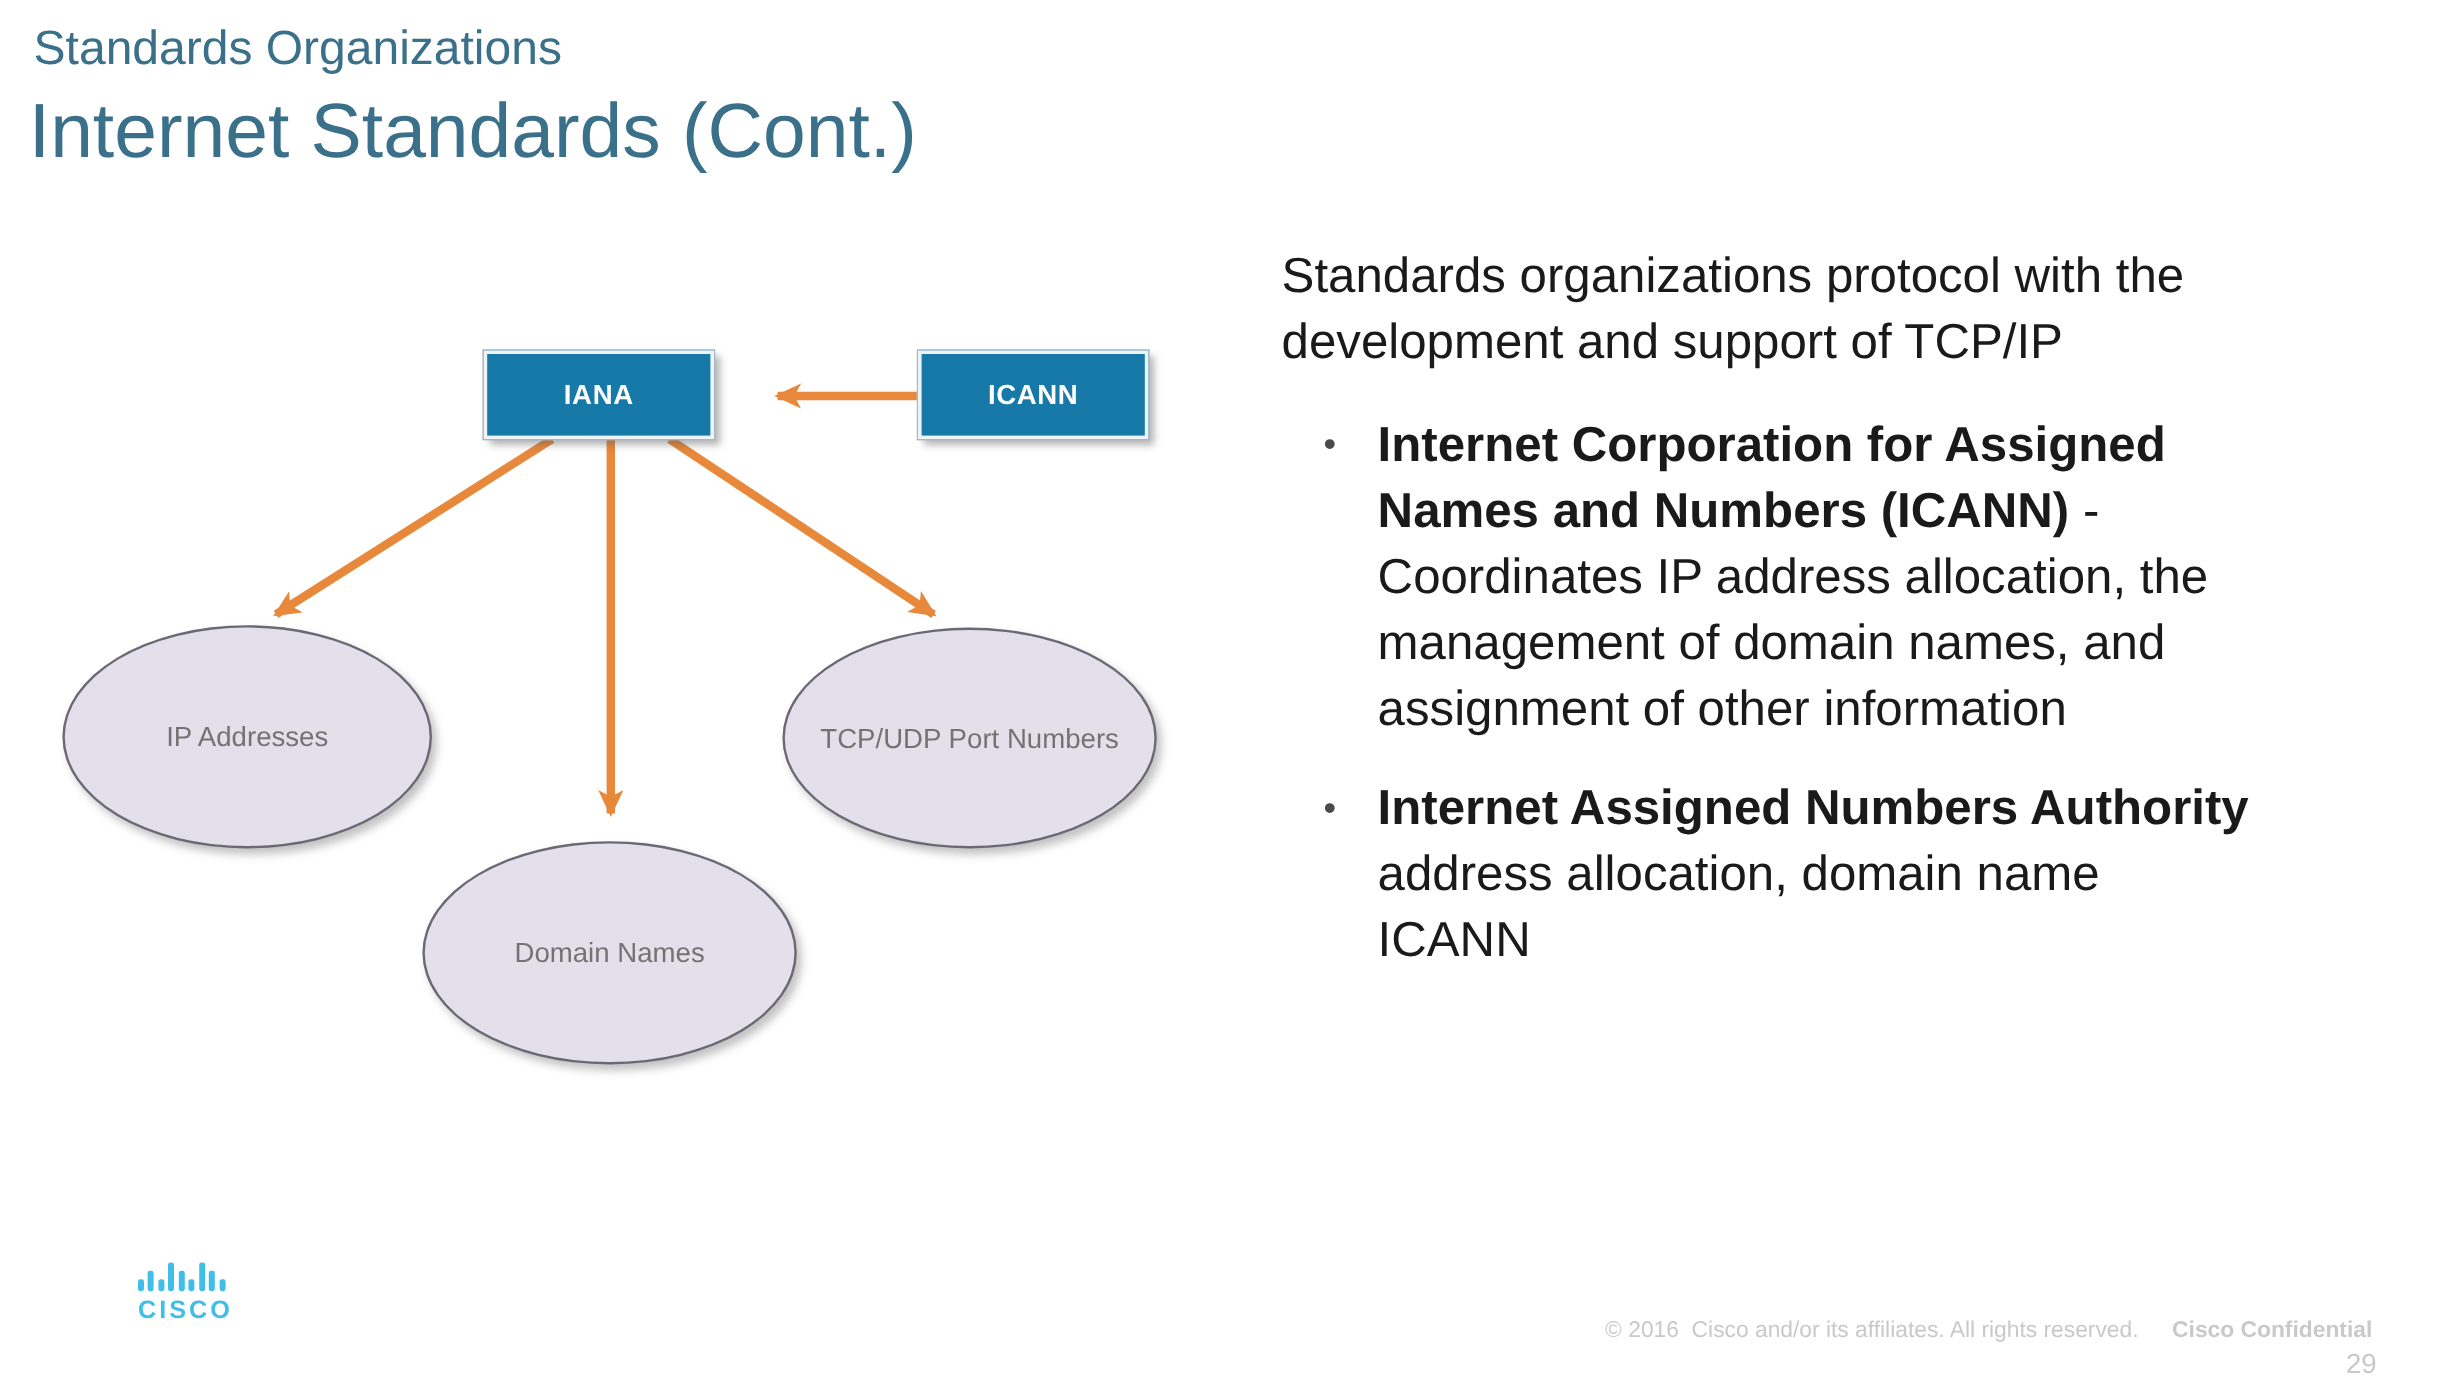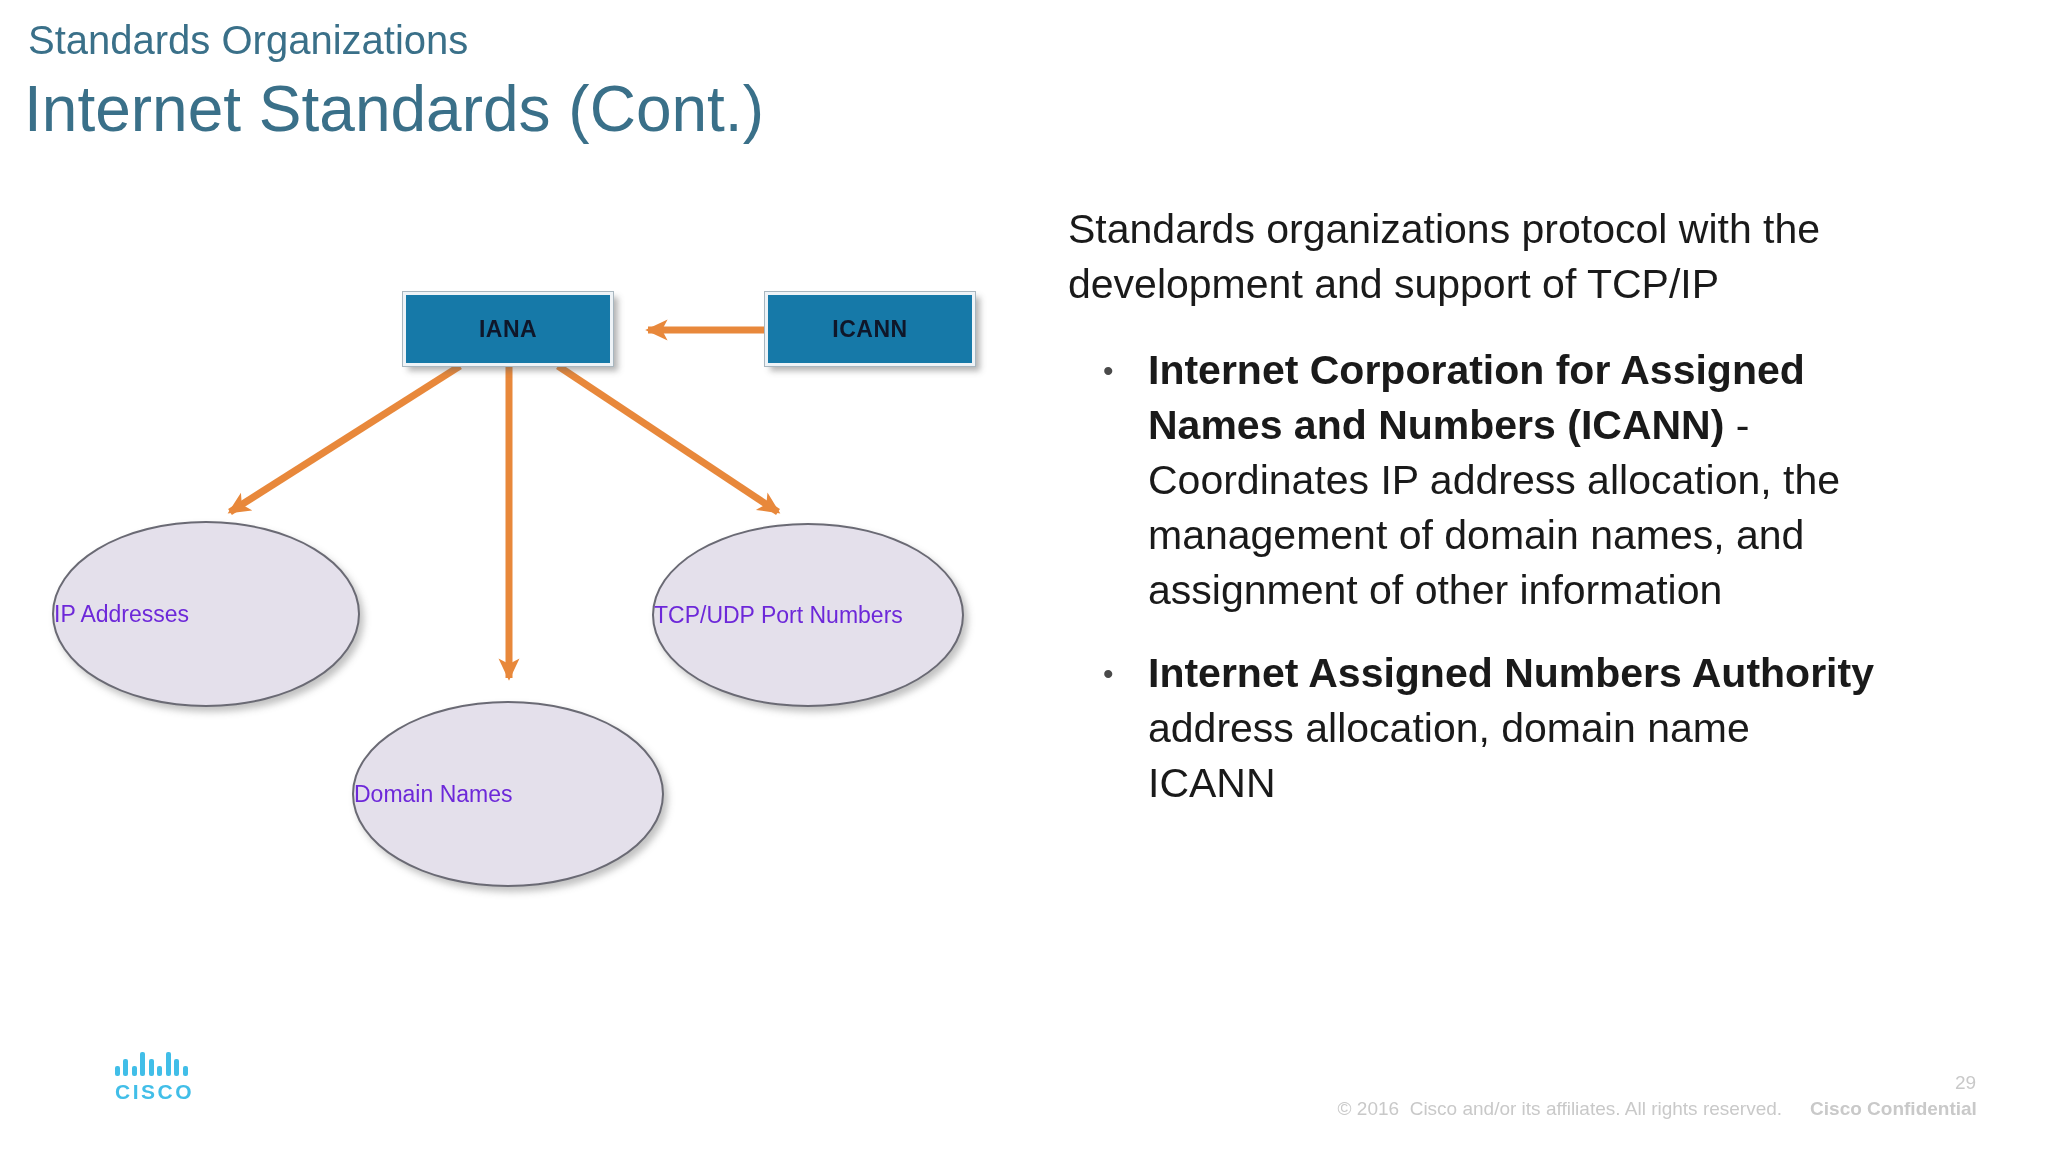--- a/index.html
+++ b/index.html
@@ -30,38 +30,38 @@
     position:absolute; left:24px; top:72px;
     font-size:64px; color:var(--title-teal); font-weight:400;
   }
 
   
   .arrow-svg{position:absolute; left:0; top:0; width:2048px; height:1152px; pointer-events:none;}
   .arrow-line{stroke:var(--arrow-orange); stroke-width:7;}
 
   .node-box{
     position:absolute;
-    width:210px; height:74px;
+    width:192px; height:74px;
     background:var(--box-blue);
     border:3px solid #EEF3F7;
     box-shadow:0 0 0 1px #A8B6BF, 5px 5px 6px rgba(90,90,90,.45);
     display:flex; align-items:center; justify-content:center;
-    color:#0f172a; font-weight:bold; font-size:23px; letter-spacing:.5px;
+    color:#ffffff; font-weight:bold; font-size:23px; letter-spacing:.5px;
   }
   .box-iana{left:403px; top:292px;}
   .box-icann{left:765px; top:292px;}
 
   .ellipse{
     position:absolute;
     background:var(--ellipse-fill);
     border:2px solid var(--ellipse-border);
     border-radius:50%;
     box-shadow:4px 5px 7px rgba(80,80,80,.35);
-    display:flex; align-items:center; 
-    color:#6d28d9; font-size:23px;
+    display:flex; align-items:center; justify-content:center;
+    color:#737373; font-size:23px;
   }
   .el-ip{left:52px;  top:521px; width:308px; height:186px;}
   .el-dn{left:352px; top:701px; width:312px; height:186px;}
   .el-tcp{left:652px; top:523px; width:312px; height:184px;}
 
   
   .intro{
     position:absolute; left:1068px; top:202px;
     font-size:41px; line-height:55px; color:var(--body-text);
   }
@@ -91,22 +91,22 @@
   .logo-text{
     margin-top:4px; font-size:21px; font-weight:bold;
     letter-spacing:2.5px; color:var(--cisco-blue);
   }
   .footer-note{
     position:absolute; top:1076px; left:1327px;
     font-size:19px; color:var(--footer-gray); white-space:pre;
   }
   .footer-note .confidential{margin-left:28px;font-weight:bold;}
   .page-number{
-    position:absolute; top:1072px; left:1955px;
-    font-size:19px; color:var(--footer-gray);
+    position:absolute; top:1123px; left:1955px;
+    font-size:23px; color:var(--footer-gray);
   }
 </style>
 </head>
 <body>
 
 <div class="kicker">Standards Organizations</div>
 <div class="title">Internet Standards (Cont.)</div>
 
 <svg class="arrow-svg" viewBox="0 0 2048 1152">
   <defs>

